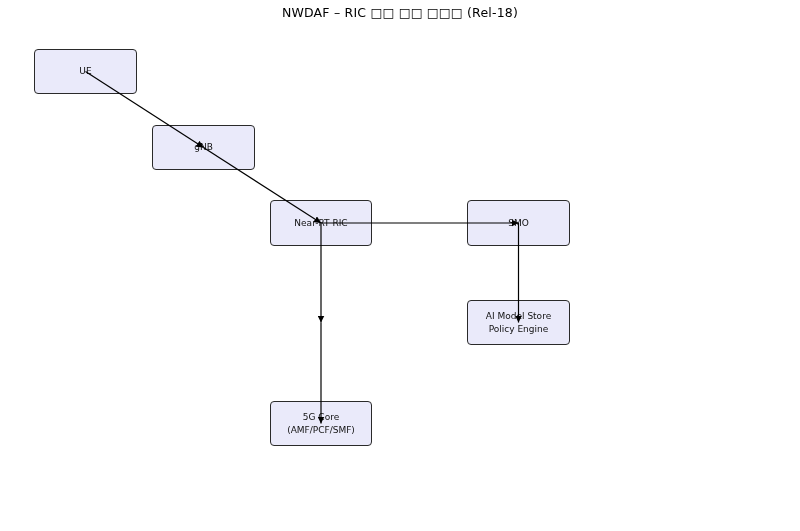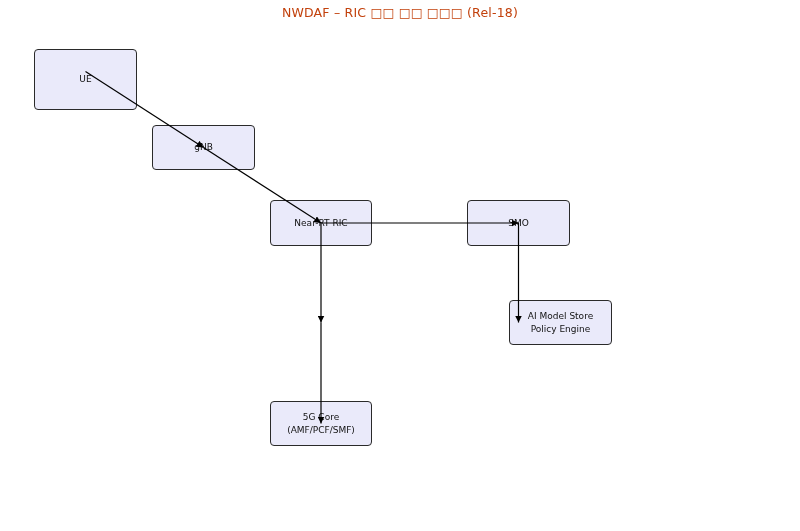--- a/index.html
+++ b/index.html
@@ -11,45 +11,45 @@
     overflow: hidden;
     font-family: "DejaVu Sans", sans-serif;
   }
   .title {
     position: absolute;
     top: 5px;
     left: 0;
     right: 0;
     text-align: center;
     font-size: 12.5px;
-    color: #c2410c;
+    color: #000000;
     letter-spacing: 0.2px;
   }
   .node {
     position: absolute;
     background: #eaeafa;
     border: 1.2px solid #2a2a2a;
     border-radius: 4px;
     display: flex;
     flex-direction: column;
     align-items: center;
     justify-content: center;
     text-align: center;
     font-size: 9px;
     line-height: 1.35;
     color: #111111;
     box-sizing: border-box;
   }
   .node span { display: block; }
-  .node-ue      { left: 34px;  top: 49px;  width: 103px; height: 61px; }
+  .node-ue      { left: 34px;  top: 49px;  width: 103px; height: 45px; }
   .node-gnb     { left: 152px; top: 125px; width: 103px; height: 45px; }
   .node-ric     { left: 270px; top: 200px; width: 102px; height: 46px; }
   .node-smo     { left: 467px; top: 200px; width: 103px; height: 46px; }
   .node-nwdaf   { left: 270px; top: 300px; width: 102px; height: 45px; }
-  .node-ai      { left: 467px; top: 300px; width: 103px; height: 45px; margin-left: 42px; }
+  .node-ai      { left: 467px; top: 300px; width: 103px; height: 45px; }
   .node-core    { left: 270px; top: 401px; width: 102px; height: 45px; }
   .edge-layer {
     position: absolute;
     left: 0; top: 0;
     width: 800px; height: 531px;
     pointer-events: none;
     z-index: 5;
   }
   .edge-layer line {
     stroke: #000000;

